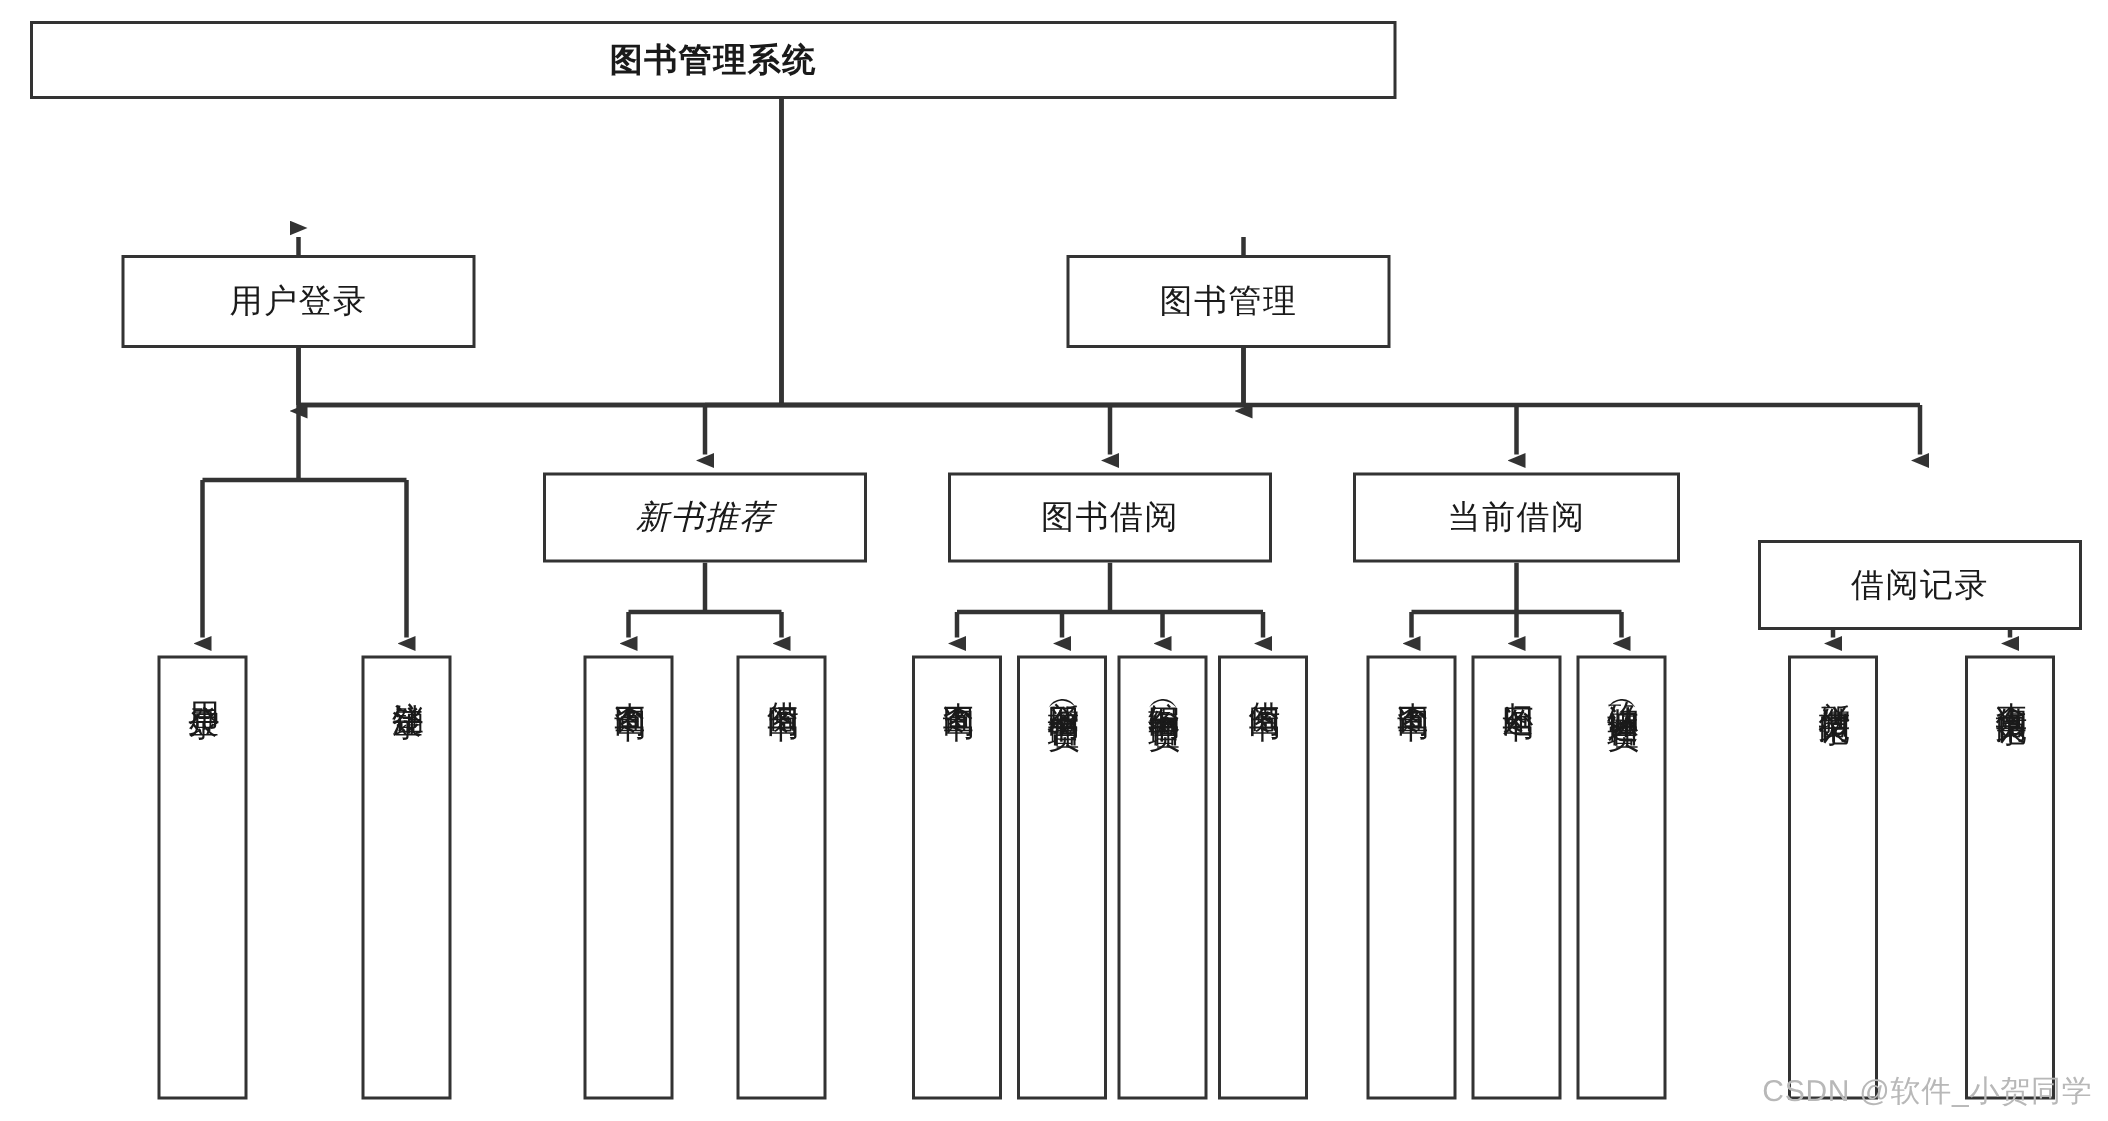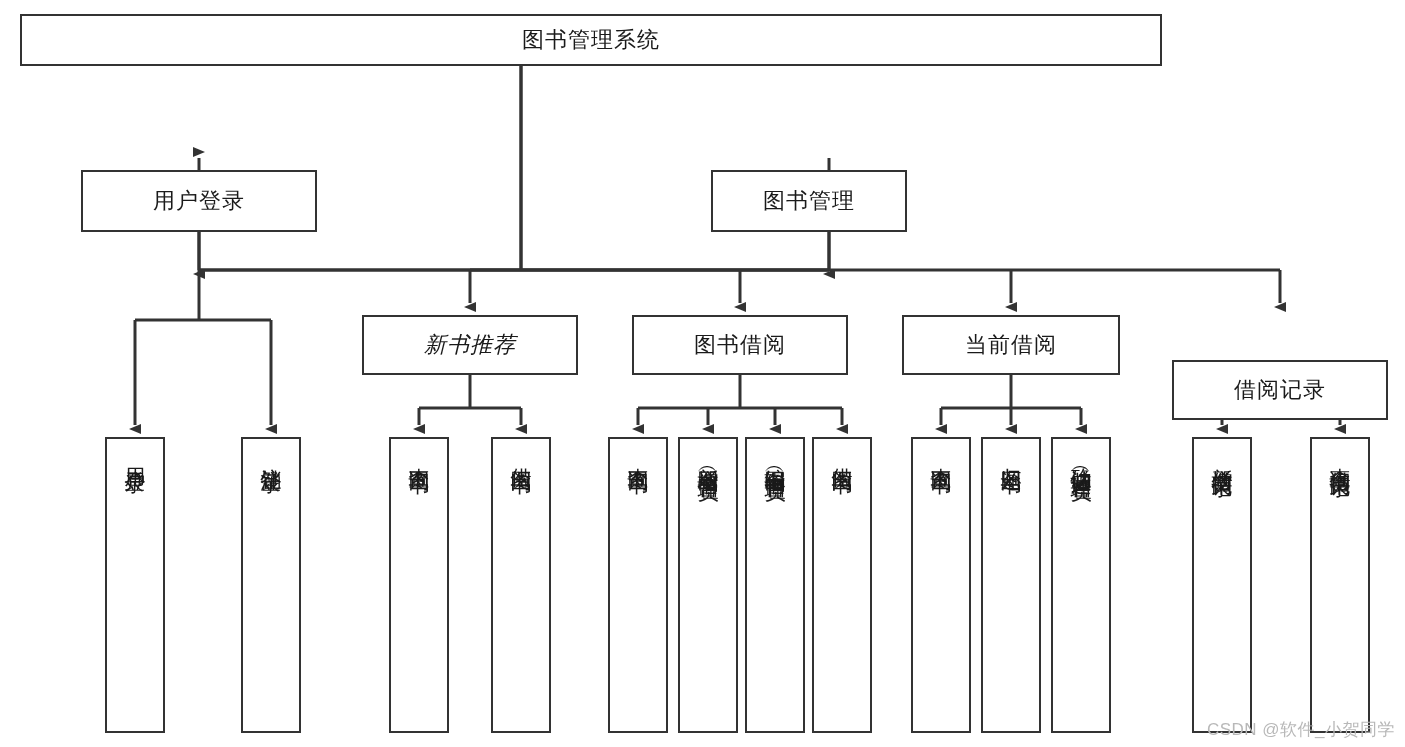--- a/index.html
+++ b/index.html
@@ -54,21 +54,21 @@
     text-orientation: upright;
     font-size: 21px;
     line-height: 1.05;
     letter-spacing: 2px;
     white-space: nowrap;
   }
   .watermark {
     position: absolute;
     right: 10px;
     bottom: 6px;
-    font-size: 17px;
+    font-size: 20px;
     color: #b8b8b8;
     letter-spacing: 0.5px;
     white-space: nowrap;
   }
 </style>
 </head>
 <body>
 
 <div id="canvas">
 
@@ -135,28 +135,28 @@
       <path d="M1011,408 L1011,425" marker-end="url(#arrow)"></path>
       <path d="M1081,408 L1081,425" marker-end="url(#arrow)"></path>
 
       <path d="M1280,375 L1280,408"></path>
       <path d="M1222,408 L1340,408"></path>
       <path d="M1222,408 L1222,425" marker-end="url(#arrow)"></path>
       <path d="M1340,408 L1340,425" marker-end="url(#arrow)"></path>
     </g>
   </svg>
 
-  <div class="node horiz" style="left:20px; top:14px; width:1142px; height:52px;">
+  <div class="node horiz" style="left:20px; top:14px; width:911px; height:52px;font-weight:bold;">
     <span class="label">图书管理系统</span>
   </div>
 
   <div class="node horiz" style="left:81px; top:170px; width:236px; height:62px;">
     <span class="label">用户登录</span>
   </div>
-  <div class="node horiz" style="left:711px; top:170px; width:196px; height:62px;">
+  <div class="node horiz" style="left:711px; top:170px; width:216px; height:62px;">
     <span class="label">图书管理</span>
   </div>
 
   <div class="node horiz" style="left:362px; top:315px; width:216px; height:60px;font-style:italic;">
     <span class="label">新书推荐</span>
   </div>
   <div class="node horiz" style="left:902px; top:315px; width:218px; height:60px;">
     <span class="label">当前借阅</span>
   </div>
   <div class="node horiz" style="left:632px; top:315px; width:216px; height:60px;">

